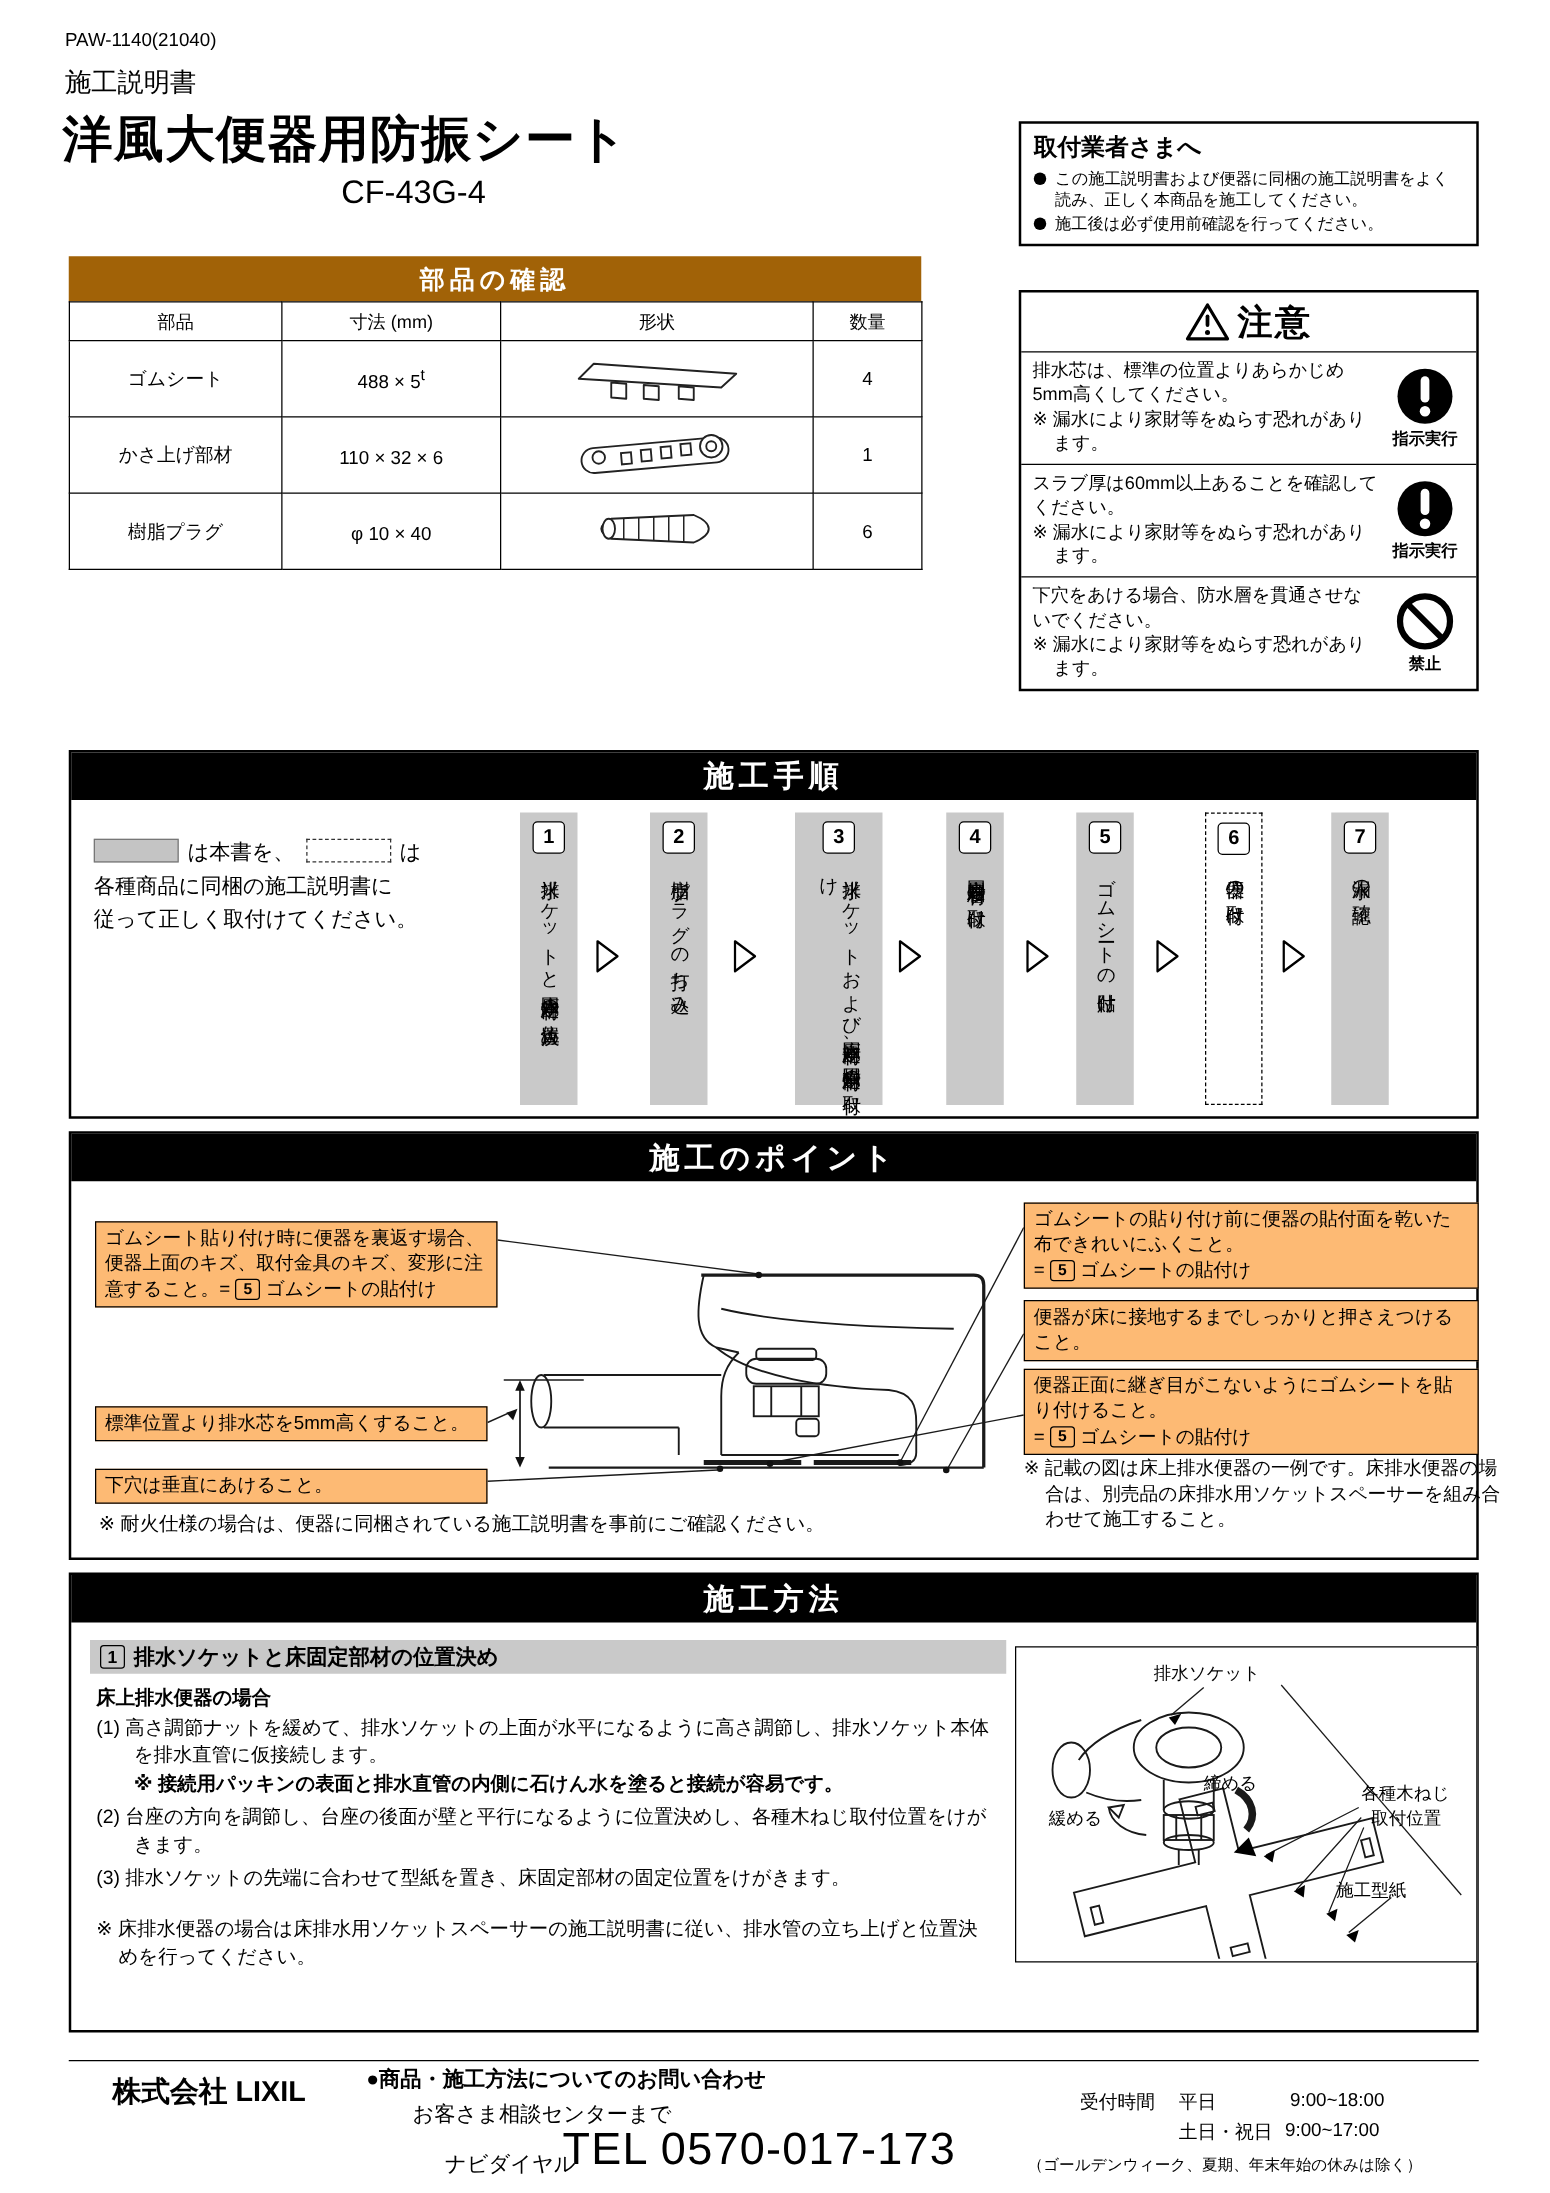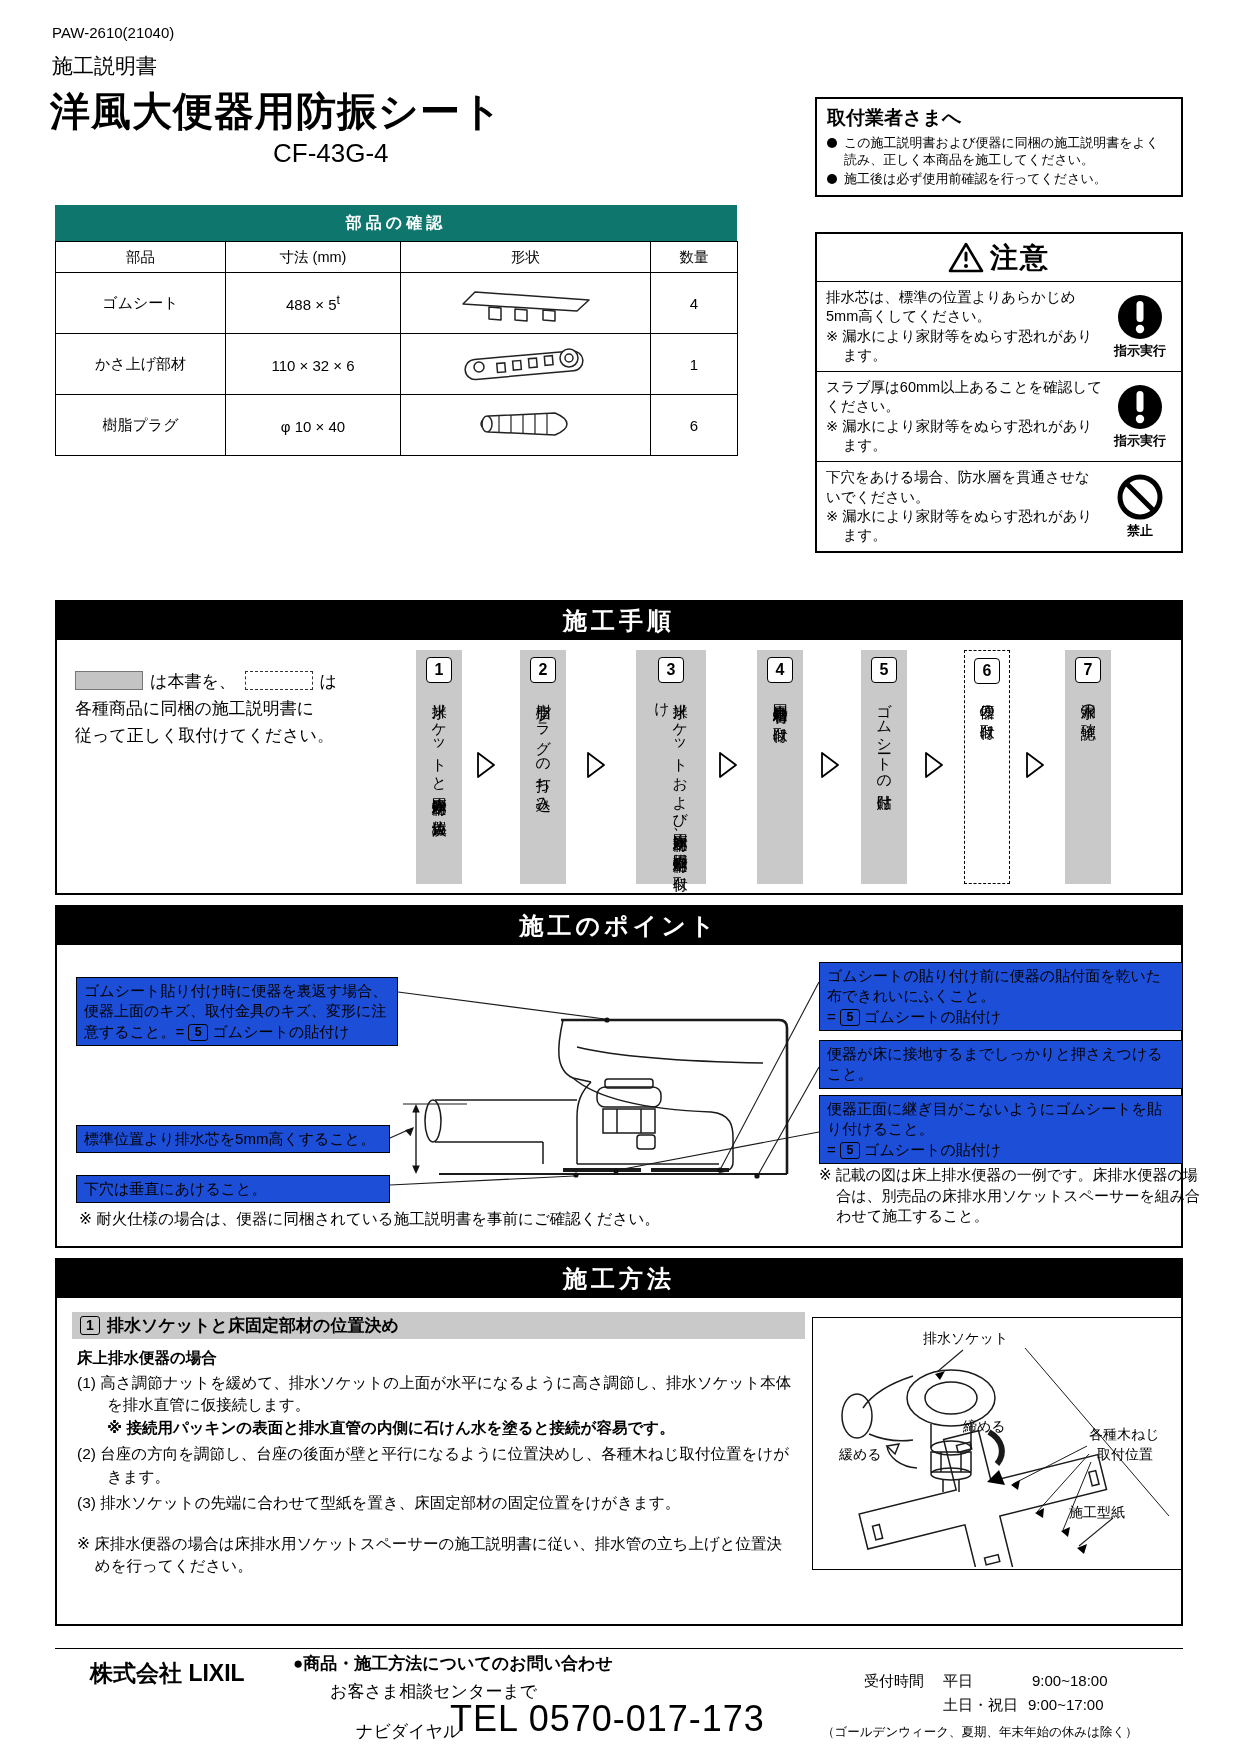--- a/index.html
+++ b/index.html
@@ -12,22 +12,22 @@
   .main-title{left:50px;top:84px;font-size:40px;font-weight:bold;letter-spacing:1px;}
   .model{left:273px;top:138px;font-size:26px;}
   
   .inotice{left:815px;top:97px;width:368px;border:2px solid #000;box-sizing:border-box;
            padding:6px 10px 8px 10px;background:#fff;}
   .inotice .it{font-size:19px;font-weight:bold;margin-bottom:3px;}
   .nb{display:flex;font-size:13px;line-height:1.32;margin-top:2px;}
   .bdot{flex:none;width:10px;height:10px;border-radius:50%;background:#000;margin:4px 7px 0 0;}
   
   .ptable{left:55px;top:205px;width:682px;}
-  .pband{height:36px;background:#0f766e;color:#fff;display:flex;align-items:center;justify-content:center;
-         font-size:16px;font-weight:bold;letter-spacing:4px;}
+  .pband{height:36px;background:#a16207;color:#fff;display:flex;align-items:center;justify-content:center;
+         font-size:20px;font-weight:bold;letter-spacing:4px;}
   table.parts{border-collapse:collapse;width:682px;table-layout:fixed;}
   table.parts th,table.parts td{border:1.5px solid #000;text-align:center;vertical-align:middle;
          font-size:14.5px;font-weight:normal;padding:2px;}
   table.parts th{height:26px;}
   table.parts td{height:56px;font-size:15px;}
   
   .caution{left:815px;top:232px;width:368px;border:2px solid #000;box-sizing:border-box;background:#fff;}
   .chead{display:flex;align-items:center;justify-content:center;gap:6px;padding:5px 0 4px 0;}
   .chead .ct{font-size:28px;font-weight:bold;letter-spacing:2px;}
   .crow{display:flex;border-top:1.5px solid #000;padding:6px 4px 6px 9px;}
@@ -48,21 +48,21 @@
   .step{position:absolute;top:48px;height:234px;width:46px;background:#c9c9c9;display:flex;
         flex-direction:column;align-items:center;box-sizing:border-box;padding-top:7px;}
   .step.dashed{background:#fff;border:1.8px dashed #000;}
   .stepnum{width:24px;height:24px;background:#fff;border:1.6px solid #000;border-radius:4px;
         font-weight:bold;font-size:16px;display:flex;align-items:center;justify-content:center;flex:none;}
   .steplabel{margin-top:9px;writing-mode:vertical-rl;text-orientation:upright;
         font-size:15px;line-height:1.22;letter-spacing:1px;flex:1;}
   .sarw{position:absolute;top:148px;}
   
   .pts{left:55px;top:905px;width:1128px;height:343px;}
-  .co{position:absolute;border:1.6px solid #000;background:#1d4ed8;padding:3px 7px;font-size:15px;
+  .co{position:absolute;border:1.6px solid #000;background:#fdba74;padding:3px 7px;font-size:15px;
       line-height:1.35;box-sizing:border-box;z-index:2;}
   .pnote{position:absolute;font-size:15.5px;z-index:2;}
   .pts-svg{position:absolute;left:0;top:0;z-index:1;}
   .bn{display:inline-block;min-width:14px;text-align:center;border:1.5px solid #000;border-radius:3px;
       font-weight:bold;font-size:12.5px;line-height:15px;padding:0 2px;vertical-align:1px;}
   
   .mtd{left:55px;top:1258px;width:1128px;height:368px;}
   .msub{position:absolute;left:15px;top:52px;width:733px;height:27px;background:#c9c9c9;
         display:flex;align-items:center;gap:7px;padding-left:8px;box-sizing:border-box;
         font-size:17px;font-weight:bold;}
@@ -82,21 +82,21 @@
   .fdial{left:356px;top:1720px;font-size:17px;}
   .ftel{left:450px;top:1698px;font-size:36px;letter-spacing:1px;}
   .fh{font-size:15px;}
   .fhnote{left:822px;top:1724px;font-size:12.5px;}
 </style>
 </head>
 <body>
 
 <div class="page">
 
-  <div class="abs doc-code">PAW-2610(21040)</div>
+  <div class="abs doc-code">PAW-1140(21040)</div>
   <div class="abs doc-type">施工説明書</div>
   <div class="abs main-title">洋風大便器用防振シート</div>
   <div class="abs model">CF-43G-4</div>
 
   <div class="abs inotice">
     <div class="it">取付業者さまへ</div>
     <div class="nb">
       <span class="bdot"></span>
       <span>この施工説明書および便器に同梱の施工説明書をよく読み、正しく本商品を施工してください。</span>
     </div>

